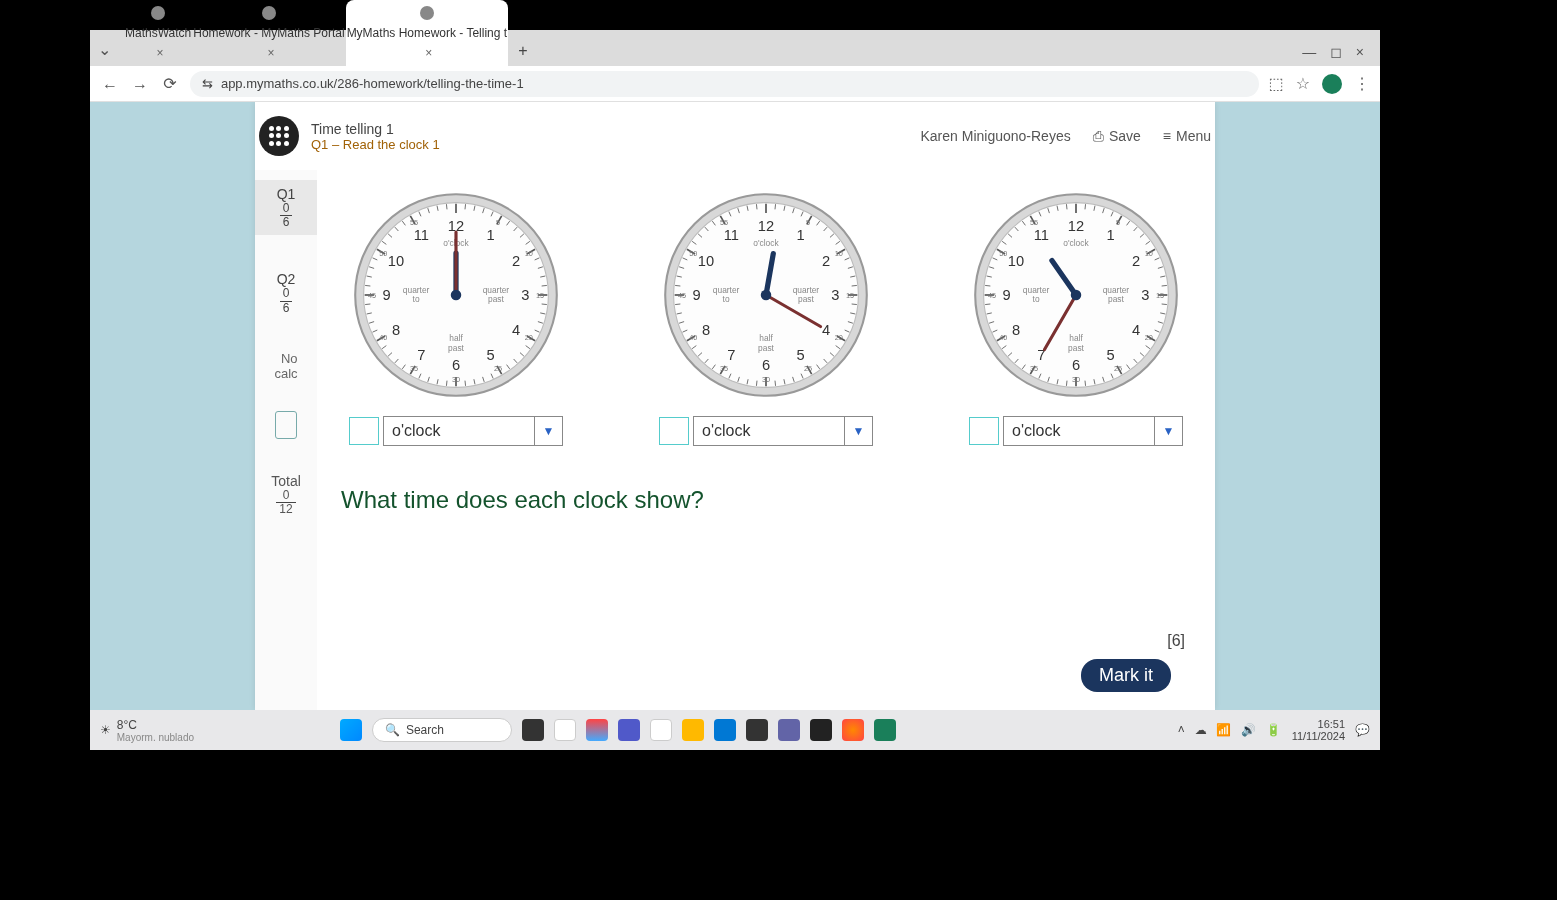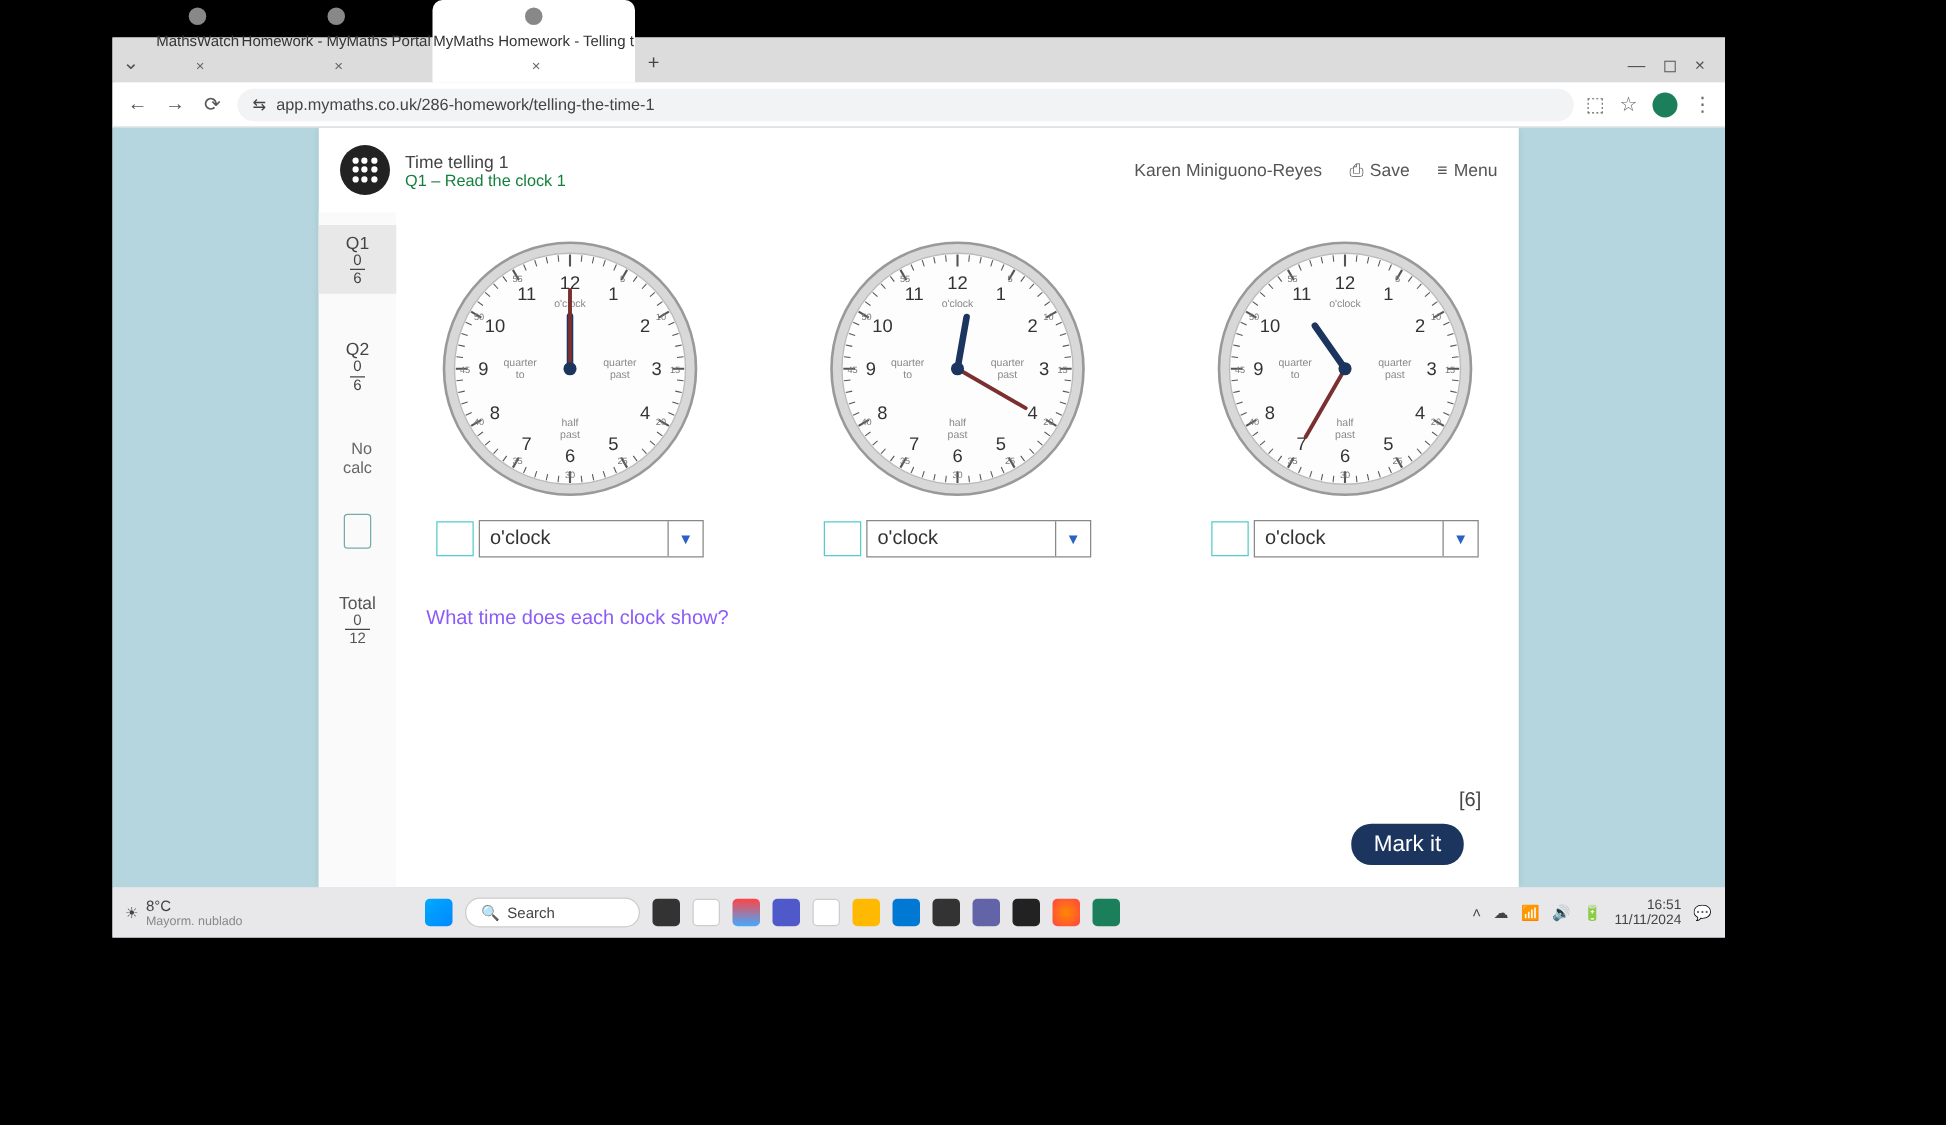--- a/index.html
+++ b/index.html
@@ -90,36 +90,36 @@
   .app {
     width: 960px;
     background: #fff;
     display: flex;
     flex-direction: column;
     box-shadow: 0 0 6px rgba(0,0,0,.1);
   }
   .apphdr {
     display: flex;
     align-items: center;
-    padding: 14px 17px;
+    padding: 14px 4px;
     gap: 12px;
   }
   .logo {
     width: 40px; height: 40px; border-radius: 50%;
     background: #222; color: #fff;
     display: grid; place-items: center;
     font-size: 8px; letter-spacing: 1px;
   }
   .logo-dots {
     width: 20px; height: 20px;
     display: grid; grid-template-columns: repeat(3,1fr); gap: 2px;
   }
   .logo-dots span { width: 5px; height: 5px; background: #fff; border-radius: 50%; }
   .hdrtxt { font-size: 14px; color: #444; }
-  .hdrtxt .line2 { font-size: 13px; color: #15803d; }
+  .hdrtxt .line2 { font-size: 13px; color: #a16207; }
   .hdrright { margin-left: auto; display: flex; gap: 22px; align-items: center; font-size: 14px; color: #555;}
   .hdrright .btn { display: flex; gap: 5px; align-items: center; cursor: pointer;}
   .appbody { display: flex; flex: 1; }
   .sidebar {
     width: 62px;
     border-right: 0;
     display: flex;
     flex-direction: column;
     align-items: center;
     padding-top: 10px;
@@ -151,21 +151,21 @@
   .numbox {
     width: 30px; height: 28px; border: 1.5px solid #5cc; background: #fff;
   }
   .dropdown {
     display: flex; align-items: center; border: 1px solid #888;
     height: 30px; background: #fff; cursor: pointer;
   }
   .dropdown .ddtext { padding: 0 8px; width: 150px; font-size: 16px; color: #333;}
   .dropdown .ddarrow { width: 28px; height: 100%; border-left: 1px solid #888; display: grid; place-items: center; color: #2962c4; font-size: 12px;}
   .qtext { margin-top: 40px; }
-  .qtext .q1 { font-size: 16px; color: #8b5cf6; margin-bottom: 8px;}
+  .qtext .q1 { font-size: 24px; color: #14532d; margin-bottom: 8px;}
   .qtext .q2 { font-size: 22px; color: #333; display: flex; gap: 14px; align-items: flex-start;}
   .playbtn {
     width: 34px; height: 34px; border: 2px solid #333; border-radius: 50%;
     display: grid; place-items: center; cursor: pointer; flex-shrink: 0;
     margin-top: 4px;
   }
   .playbtn::before { content: ""; border-left: 10px solid #333; border-top: 6px solid transparent; border-bottom: 6px solid transparent; margin-left: 3px;}
   .marks { position: absolute; right: 30px; bottom: 60px; font-size: 16px; color: #444;}
   .markit {
     position: absolute; right: 44px; bottom: 18px;

